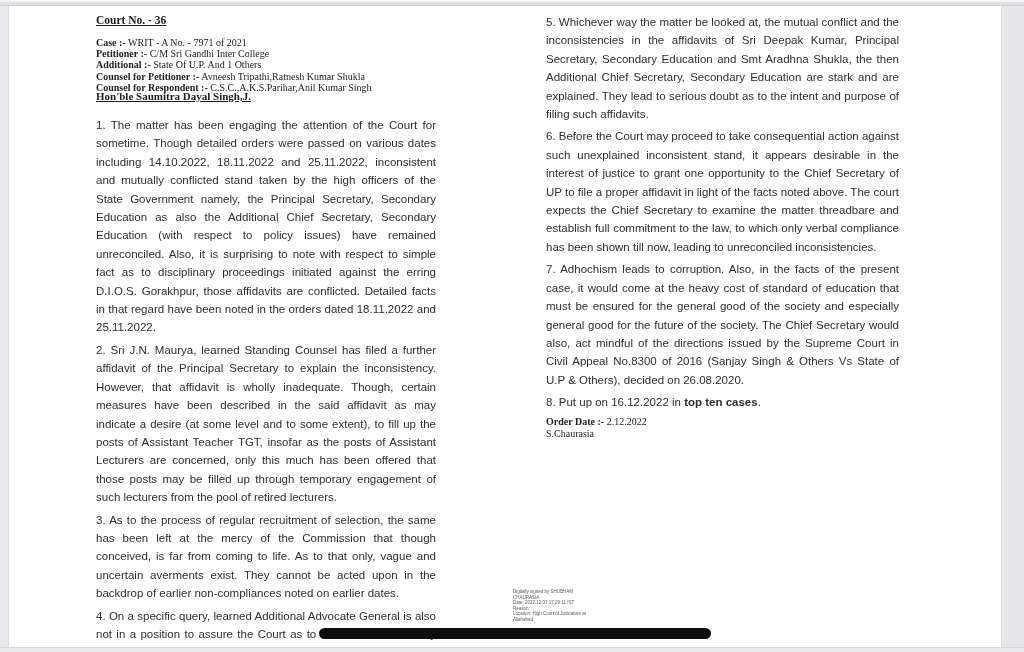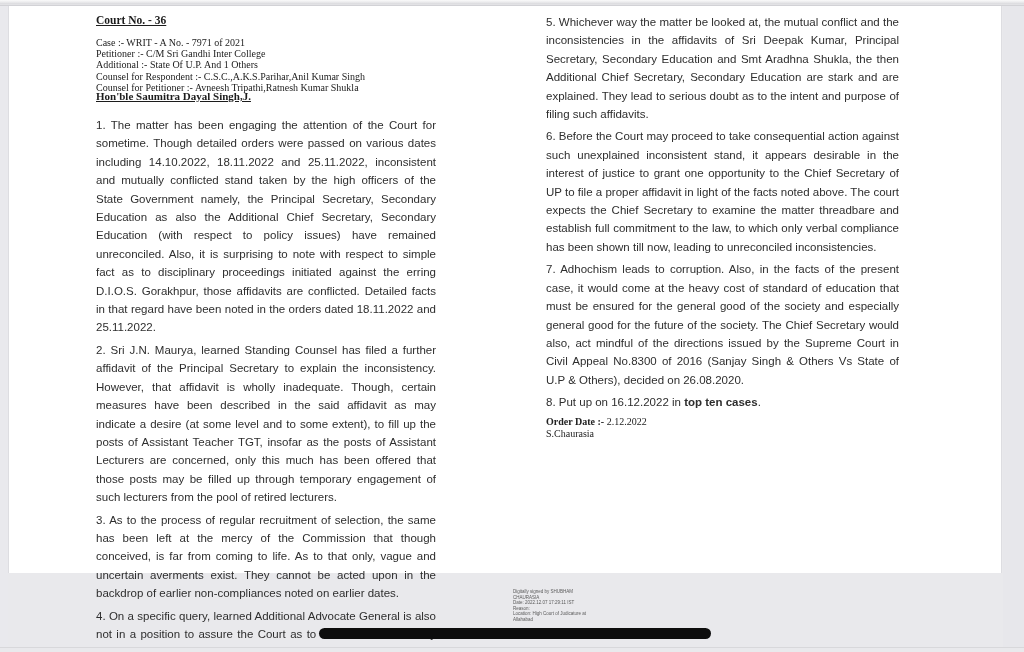--- a/index.html
+++ b/index.html
@@ -10,38 +10,38 @@
     position: relative;
   }
   .top-edge {
     position: absolute; left: 0; top: 0; right: 0; height: 6px;
     background: linear-gradient(#fafafa 0%, #ececee 40%, #dcdcdf 75%, #e6e6e9 100%);
     border-bottom: 1px solid #d2d2d6;
     z-index: 3;
   }
   .page {
     position: absolute;
-    left: 8px; top: 6px; width: 994px; height: 567px;
+    left: 8px; top: 6px; width: 994px; height: 641px;
     background: #ffffff;
     border-left: 1px solid #dddde1;
     border-right: 1px solid #dddde1;
   }
   
   .court-no {
     position: absolute; left: 87px; top: 8px;
     font-family: "Liberation Serif", serif;
     font-size: 11.5px; font-weight: bold; text-decoration: underline;
     color: #1c1c1c;
   }
   .case-block {
     position: absolute; left: 87px; top: 31px;
     font-family: "Liberation Serif", serif;
     font-size: 10px; line-height: 11.2px; color: #222;
   }
-  .case-line b { font-weight: normal; margin-top: 11px; }
+  .case-line b { font-weight: bold; margin-top: 11px; }
   .judge {
     position: absolute; left: 87px; top: 84px;
     font-family: "Liberation Serif", serif;
     font-size: 11px; font-weight: bold; text-decoration: underline;
     color: #1c1c1c;
   }
   
   .col {
     position: absolute;
     font-size: 11.5px; line-height: 18.4px;
@@ -98,22 +98,22 @@
 <div class="bottom-edge"></div>
 
 <div class="page">
 
   <div class="court-no">Court No. - 36</div>
 
   <div class="case-block">
     <div class="case-line"><b>Case :-</b><span> WRIT - A No. - 7971 of 2021</span></div>
     <div class="case-line"><b>Petitioner :-</b><span> C/M Sri Gandhi Inter College</span></div>
     <div class="case-line"><b>Additional :-</b><span> State Of U.P. And 1 Others</span></div>
+    <div class="case-line"><b>Counsel for Petitioner :-</b><span> Avneesh Tripathi,Ratnesh Kumar Shukla</span></div>
     <div class="case-line"><b>Counsel for Respondent :-</b><span> C.S.C.,A.K.S.Parihar,Anil Kumar Singh</span></div>
-    <div class="case-line"><b>Counsel for Petitioner :-</b><span> Avneesh Tripathi,Ratnesh Kumar Shukla</span></div>
   </div>
 
   <div class="judge">Hon'ble Saumitra Dayal Singh,J.</div>
 
   <div class="col col-left">
     <p>1. The matter has been engaging the attention of the Court for sometime. Though detailed orders were passed on various dates including 14.10.2022, 18.11.2022 and 25.11.2022, inconsistent and mutually conflicted stand taken by the high officers of the State Government namely, the Principal Secretary, Secondary Education as also the Additional Chief Secretary, Secondary Education (with respect to policy issues) have remained unreconciled. Also, it is surprising to note with respect to simple fact as to disciplinary proceedings initiated against the erring D.I.O.S. Gorakhpur, those affidavits are conflicted. Detailed facts in that regard have been noted in the orders dated 18.11.2022 and 25.11.2022.</p>
     <p>2. Sri J.N. Maurya, learned Standing Counsel has filed a further affidavit of the Principal Secretary to explain the inconsistency. However, that affidavit is wholly inadequate. Though, certain measures have been described in the said affidavit as may indicate a desire (at some level and to some extent), to fill up the posts of Assistant Teacher TGT, insofar as the posts of Assistant Lecturers are concerned, only this much has been offered that those posts may be filled up through temporary engagement of such lecturers from the pool of retired lecturers.</p>
     <p>3. As to the process of regular recruitment of selection, the same has been left at the mercy of the Commission that though conceived, is far from coming to life. As to that only, vague and uncertain averments exist. They cannot be acted upon in the backdrop of earlier non-compliances noted on earlier dates.</p>
     <p>4. On a specific query, learned Additional Advocate General is also not in a position to assure the Court as to the timelines that may dictate the creation and coming to life of the Commission, now conceived.</p>
   </div>

